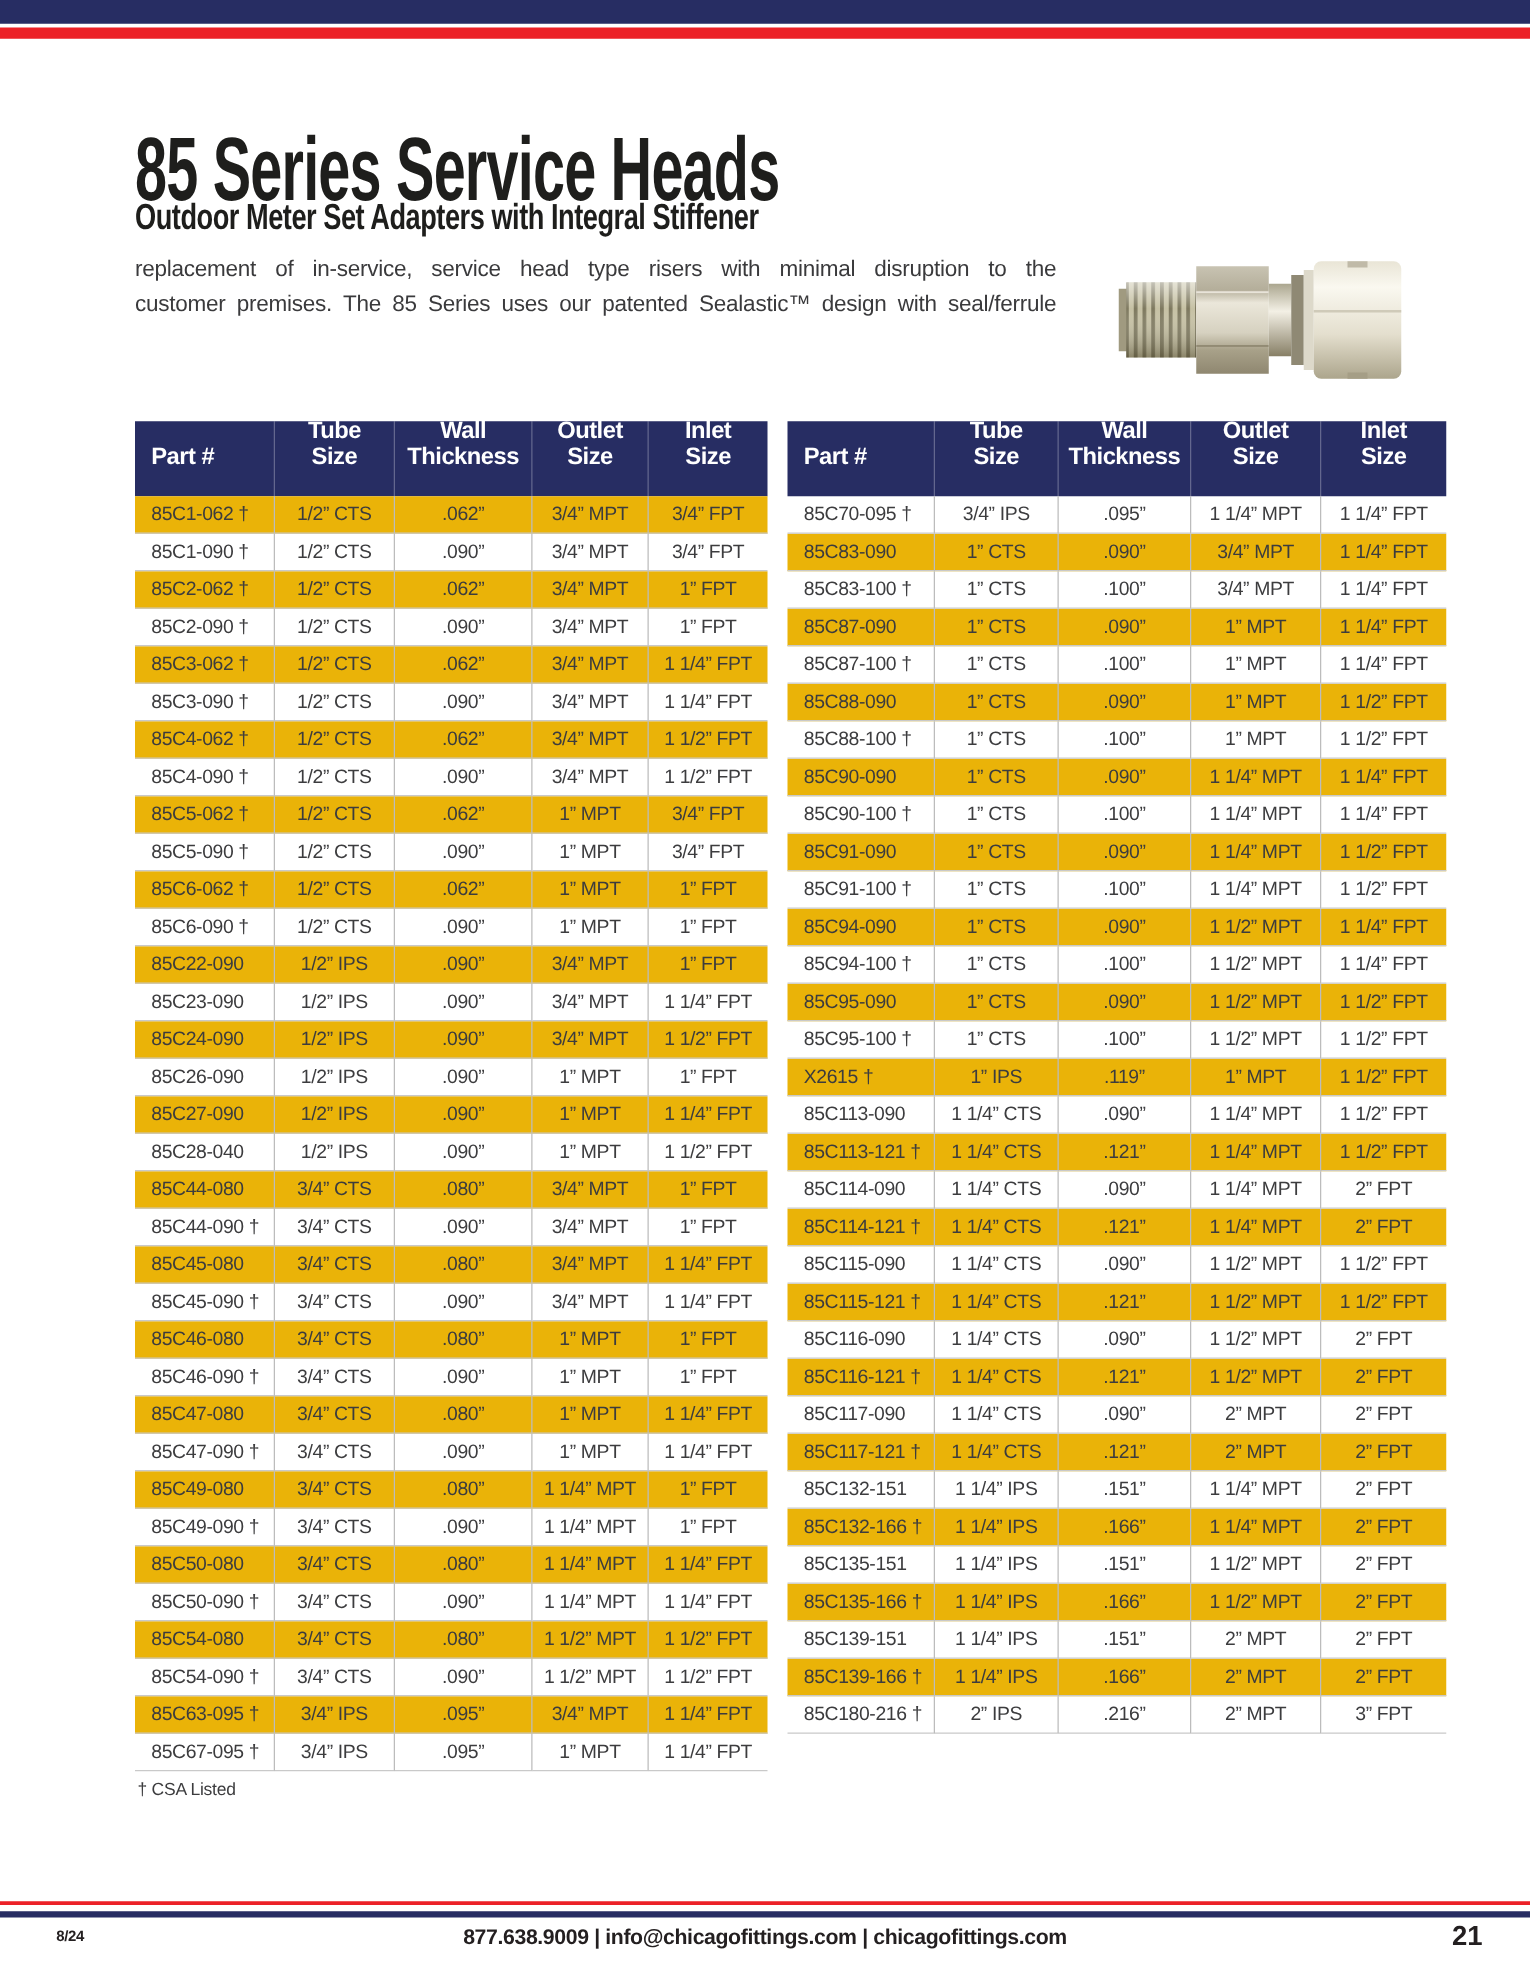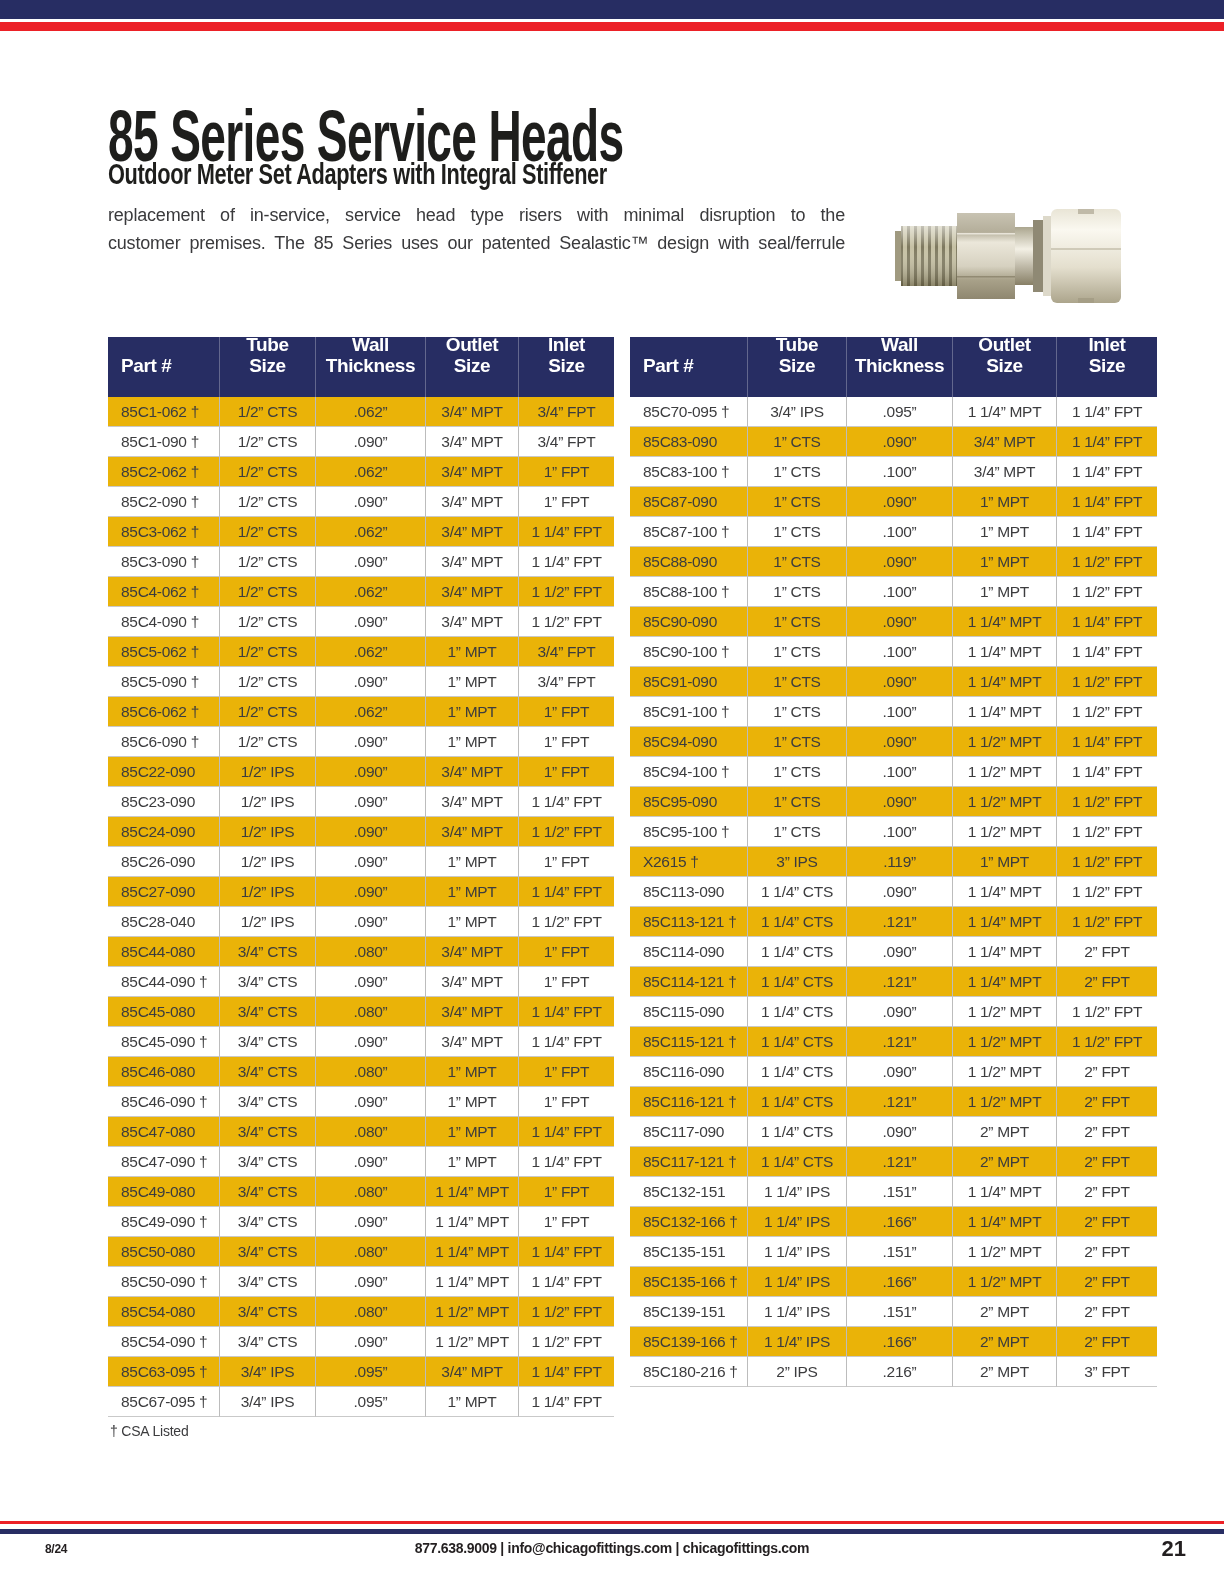--- a/index.html
+++ b/index.html
@@ -58,21 +58,21 @@
   .tcell.c4 { border-right:none; }
   .left  .c0{width:112px} .left .c1{width:96px}  .left .c2{width:110px} .left .c3{width:93px}  .left .c4{width:95px}
   .right .c0{width:118px} .right .c1{width:99px} .right .c2{width:106px} .right .c3{width:104px} .right .c4{width:100px}
 
   .footnote { position:absolute; left:110px; top:1423px; font-size:14px; color:#3c3c3e; letter-spacing:-0.2px; }
 
   
   .foot-red  { position:absolute; left:0; top:1521px; width:1224px; height:3px; background:#ec2127; }
   .foot-navy { position:absolute; left:0; top:1529px; width:1224px; height:5px; background:#272d63; }
   .foot-date { position:absolute; left:45px; top:1542px; font-size:12px; font-weight:bold; color:#231f20; letter-spacing:-0.3px; }
-  .foot-contact { position:absolute; left:0; top:1540px; width:1224px; text-align:center; font-size:14px; font-weight:bold; color:#231f20; letter-spacing:-0.3px; }
+  .foot-contact { position:absolute; left:0; top:1540px; width:1224px; text-align:center; font-size:17px; font-weight:bold; color:#231f20; letter-spacing:-0.3px; }
   .foot-page { position:absolute; right:38px; top:1536px; font-size:22px; font-weight:bold; color:#231f20; }
 </style>
 </head>
 <body>
 
 <div class="top-navy"></div>
 <div class="top-red"></div>
 
 <h1 class="title">85 Series Service Heads</h1>
 <h2 class="subtitle">Outdoor Meter Set Adapters with Integral Stiffener</h2>
@@ -517,21 +517,21 @@
       </div>
       <div class="trow">
         <div class="tcell c0">85C95-100 †</div>
         <div class="tcell c1">1” CTS</div>
         <div class="tcell c2">.100”</div>
         <div class="tcell c3">1 1/2” MPT</div>
         <div class="tcell c4">1 1/2” FPT</div>
       </div>
       <div class="trow shade">
         <div class="tcell c0">X2615 †</div>
-        <div class="tcell c1">3” IPS</div>
+        <div class="tcell c1">1” IPS</div>
         <div class="tcell c2">.119”</div>
         <div class="tcell c3">1” MPT</div>
         <div class="tcell c4">1 1/2” FPT</div>
       </div>
       <div class="trow">
         <div class="tcell c0">85C113-090</div>
         <div class="tcell c1">1 1/4” CTS</div>
         <div class="tcell c2">.090”</div>
         <div class="tcell c3">1 1/4” MPT</div>
         <div class="tcell c4">1 1/2” FPT</div>

